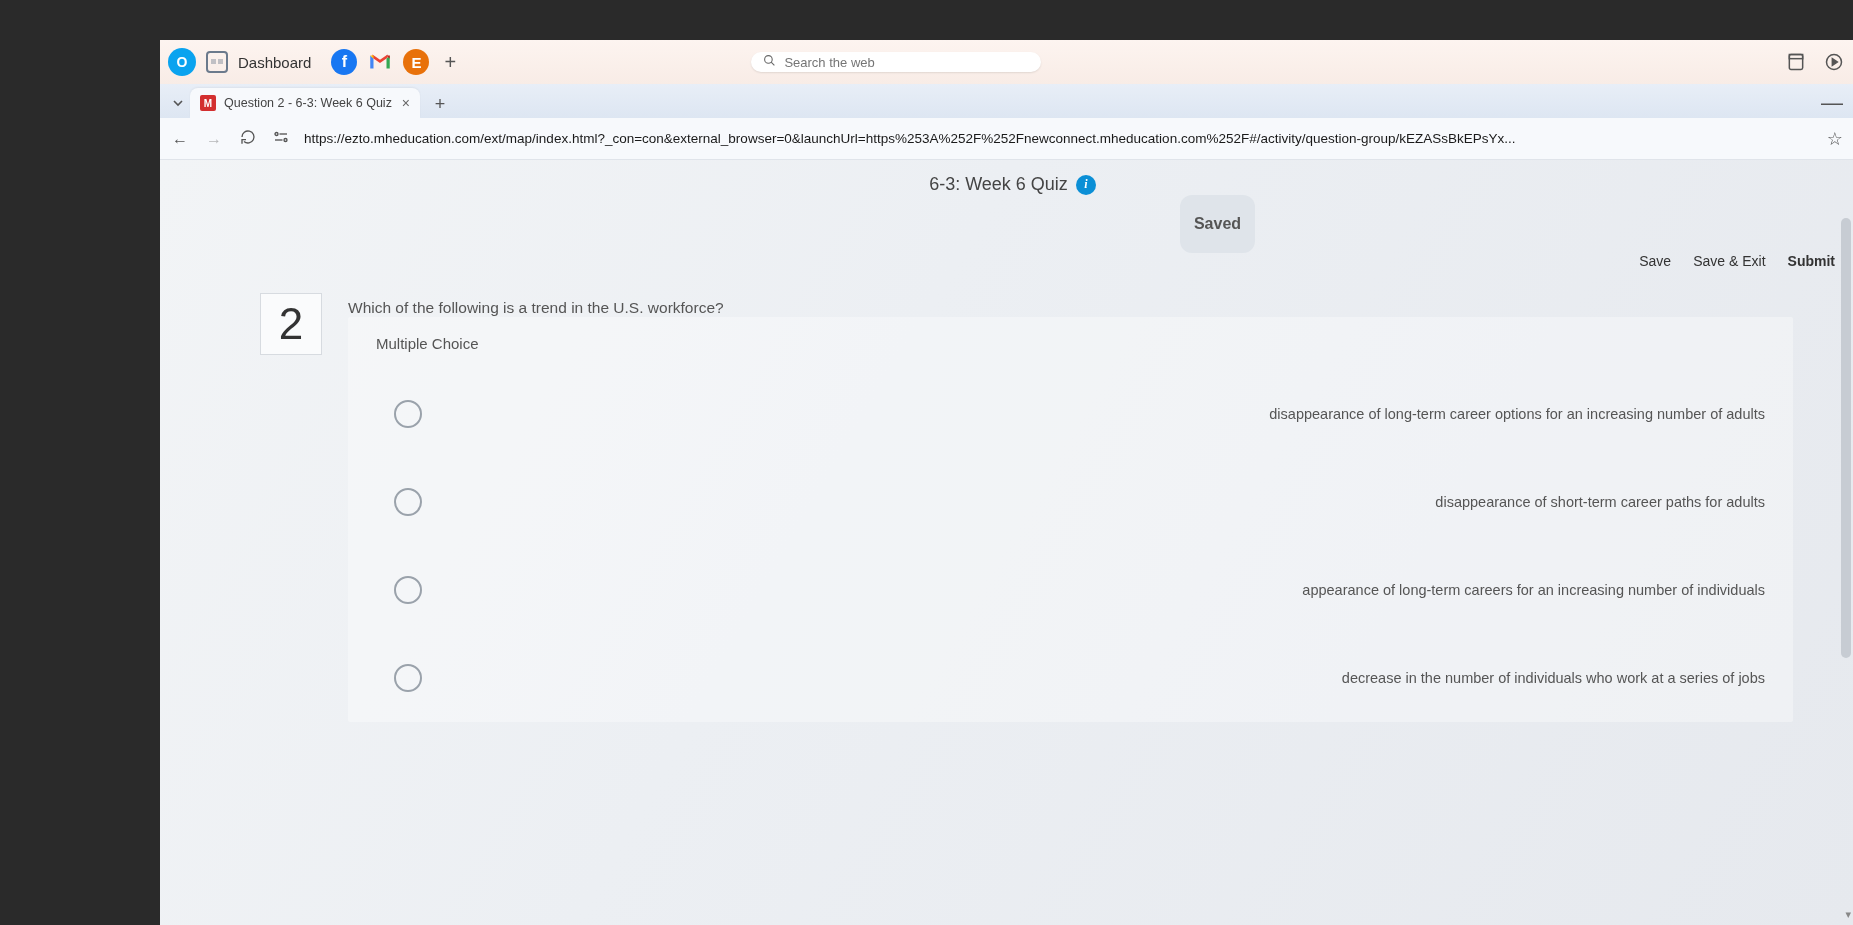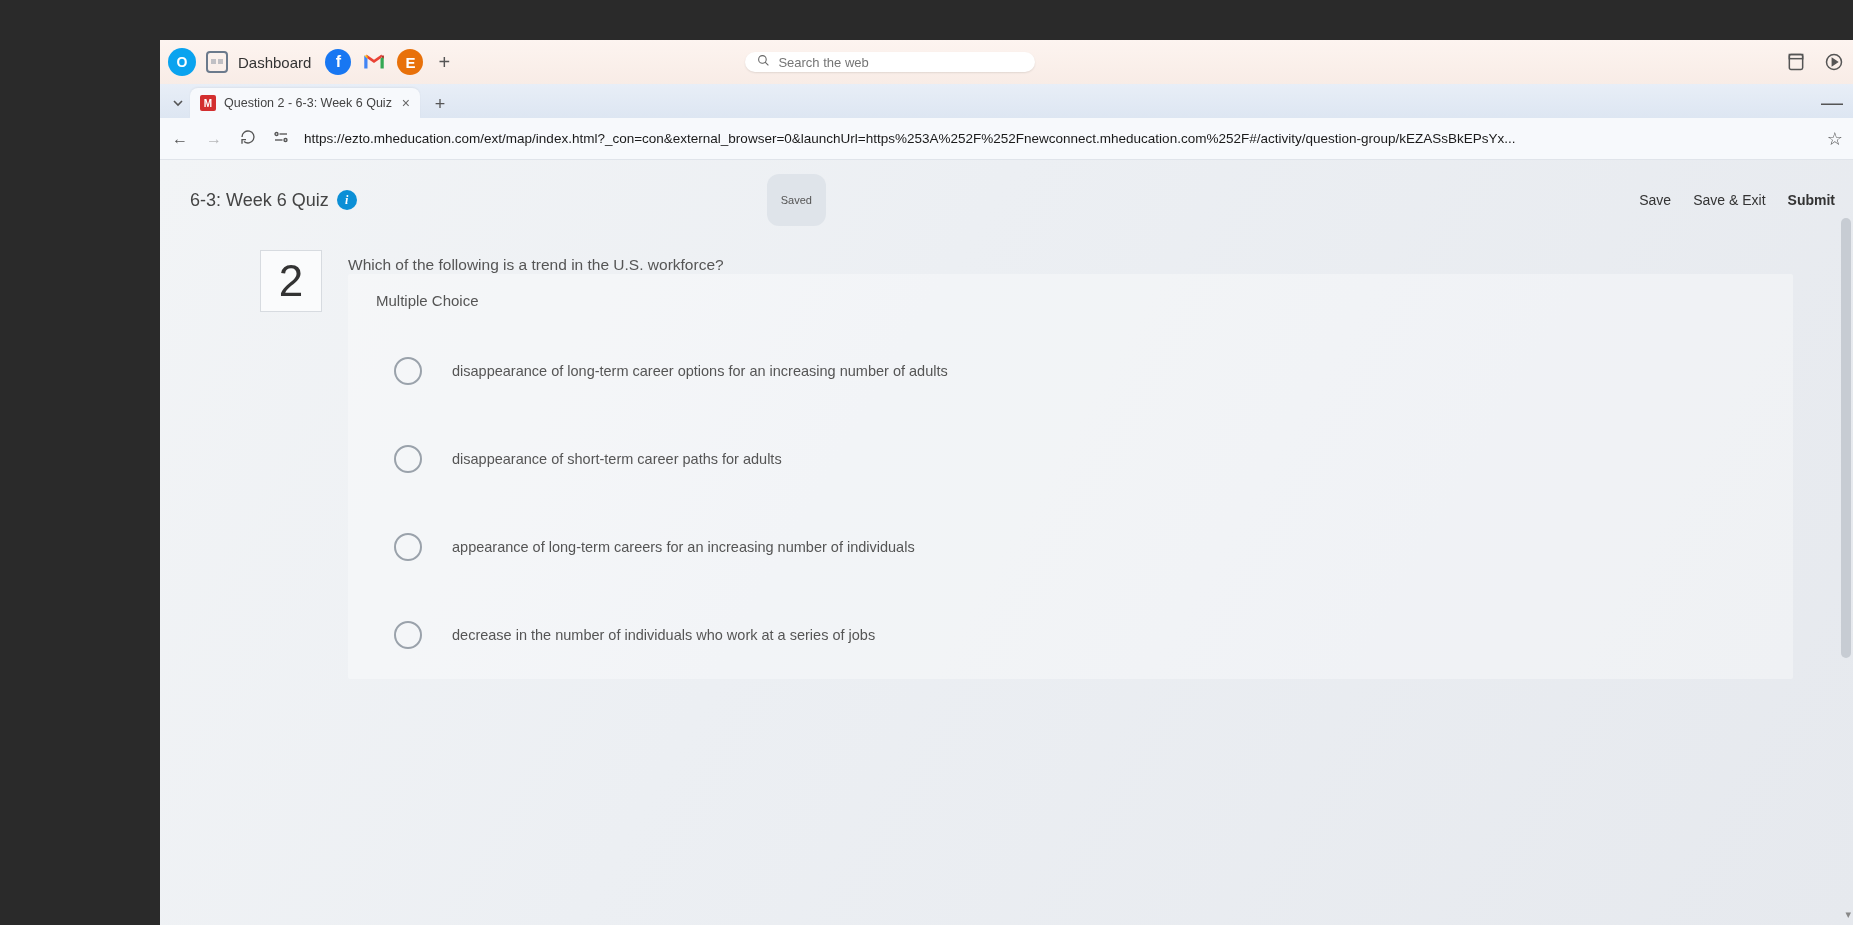--- a/index.html
+++ b/index.html
@@ -54,21 +54,21 @@
   content: "";
   position: absolute;
   left: 3px; top: 3px; right: 3px; bottom: 3px;
   background:
     linear-gradient(#6b7a8c,#6b7a8c) left/45% 45% no-repeat,
     linear-gradient(#6b7a8c,#6b7a8c) right/45% 45% no-repeat;
   opacity: .4;
 }
 .dash-label {
   font-size: 15px; color: #333;
-  margin-right: 4px;
+  margin-right: 10px;
 }
 .fb-icon {
   width: 26px; height: 26px; border-radius: 50%;
   background: #1877f2; color: #fff;
   display: flex; align-items: center; justify-content: center;
   font-weight: bold; font-size: 16px;
 }
 .gmail-icon {
   width: 26px; height: 26px;
   position: relative;
@@ -180,41 +180,43 @@
 .page {
   position: relative;
   background: linear-gradient(120deg, #f2f4f6 0%, #eceff3 40%, #e6e9ee 100%);
   height: calc(100% - 44px - 34px - 42px);
   overflow: hidden;
 }
 .quiz-header {
   display: flex;
   align-items: center;
   padding: 14px 18px 14px 30px;
+  flex-direction: column;
 }
 .quiz-title {
   font-size: 18px;
   color: #444;
   font-weight: 500;
   display: flex; align-items: center; gap: 8px;
 }
 .info-badge {
   width: 20px; height: 20px; border-radius: 50%;
   background: #0b8fd6; color: #fff;
   font-size: 12px; font-weight: bold; font-style: italic;
   display: flex; align-items: center; justify-content: center;
   font-family: Georgia, serif;
 }
 .saved-pill {
   margin-left: 410px;
   background: #dfe4ea;
   color: #555;
-  font-size: 11px;
+  font-size: 16px;
   padding: 20px 14px;
   border-radius: 12px;
+  font-weight: bold;
 }
 .hdr-links {
   margin-left: auto;
   display: flex; gap: 22px;
   font-size: 14px; color: #333;
 }
 .hdr-links span { cursor: pointer; }
 .hdr-links .submit { font-weight: 600; }
 
 .question-area {
@@ -244,23 +246,23 @@
   border-radius: 2px;
 }
 .mc-title {
   font-size: 15px;
   color: #555;
   margin-bottom: 48px;
 }
 .option {
   display: flex;
   align-items: center;
-  gap: 30px;
   margin-bottom: 60px;
   padding-left: 18px;
+  justify-content: space-between;
 }
 .option:last-child { margin-bottom: 10px; }
 .radio {
   width: 28px; height: 28px;
   border: 2.5px solid #9aa2ab;
   border-radius: 50%;
   flex-shrink: 0;
   cursor: pointer;
 }
 .option-text {

